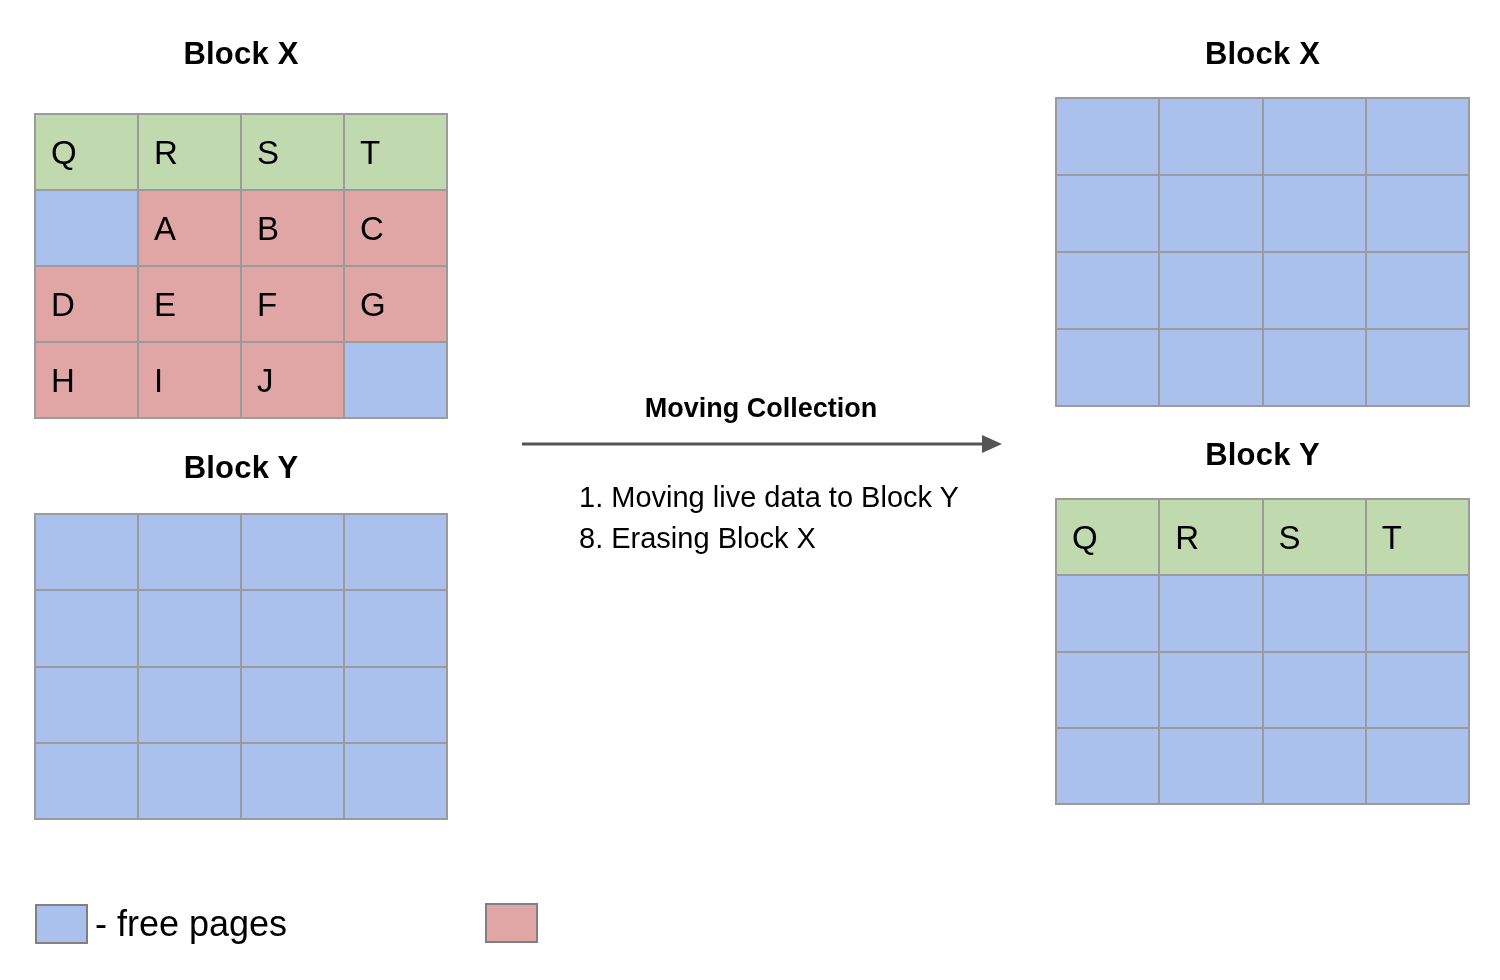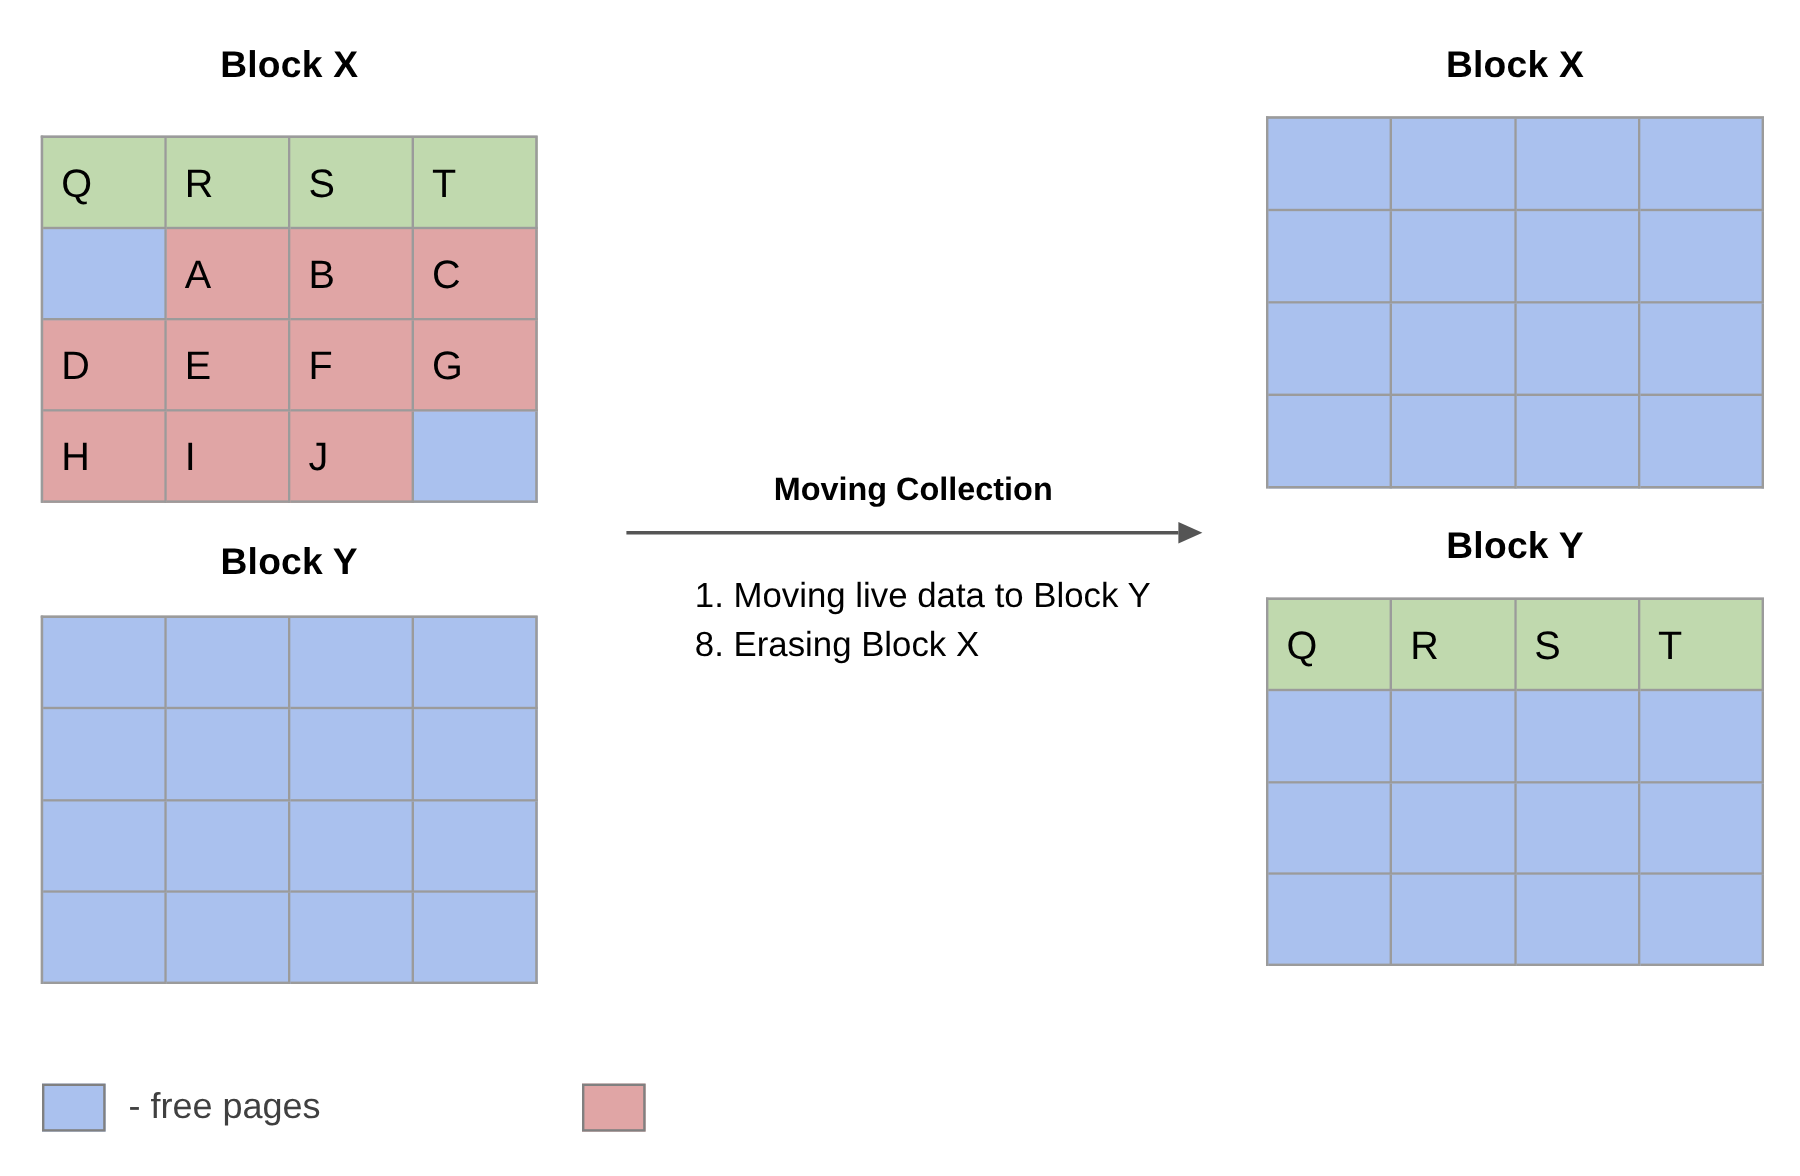--- a/index.html
+++ b/index.html
@@ -96,23 +96,23 @@
     width: 53px;
     height: 40px;
     box-sizing: border-box;
     border: 2px solid #808080;
     flex: 0 0 auto;
   }
   .swatch.free  { background: #aac1ee; }
   .swatch.stale { background: #e0a5a5; }
   .swatch.live  { background: #c0d9ae; }
   .legend-text {
-    font-size: 30px;
-    margin-left: 19px;
-    color: #404040;
+    font-size: 36px;
+    margin-left: 7px;
+    color: #000000;
   }
 </style>
 </head>
 <body>
 
 <div class="stage">
 
   <div class="block-title" style="left:34px; top:36px; width:414px;">Block X</div>
 
   <div class="grid" id="grid-before-x" style="left:34px; top:113px; width:414px; height:306px;">

